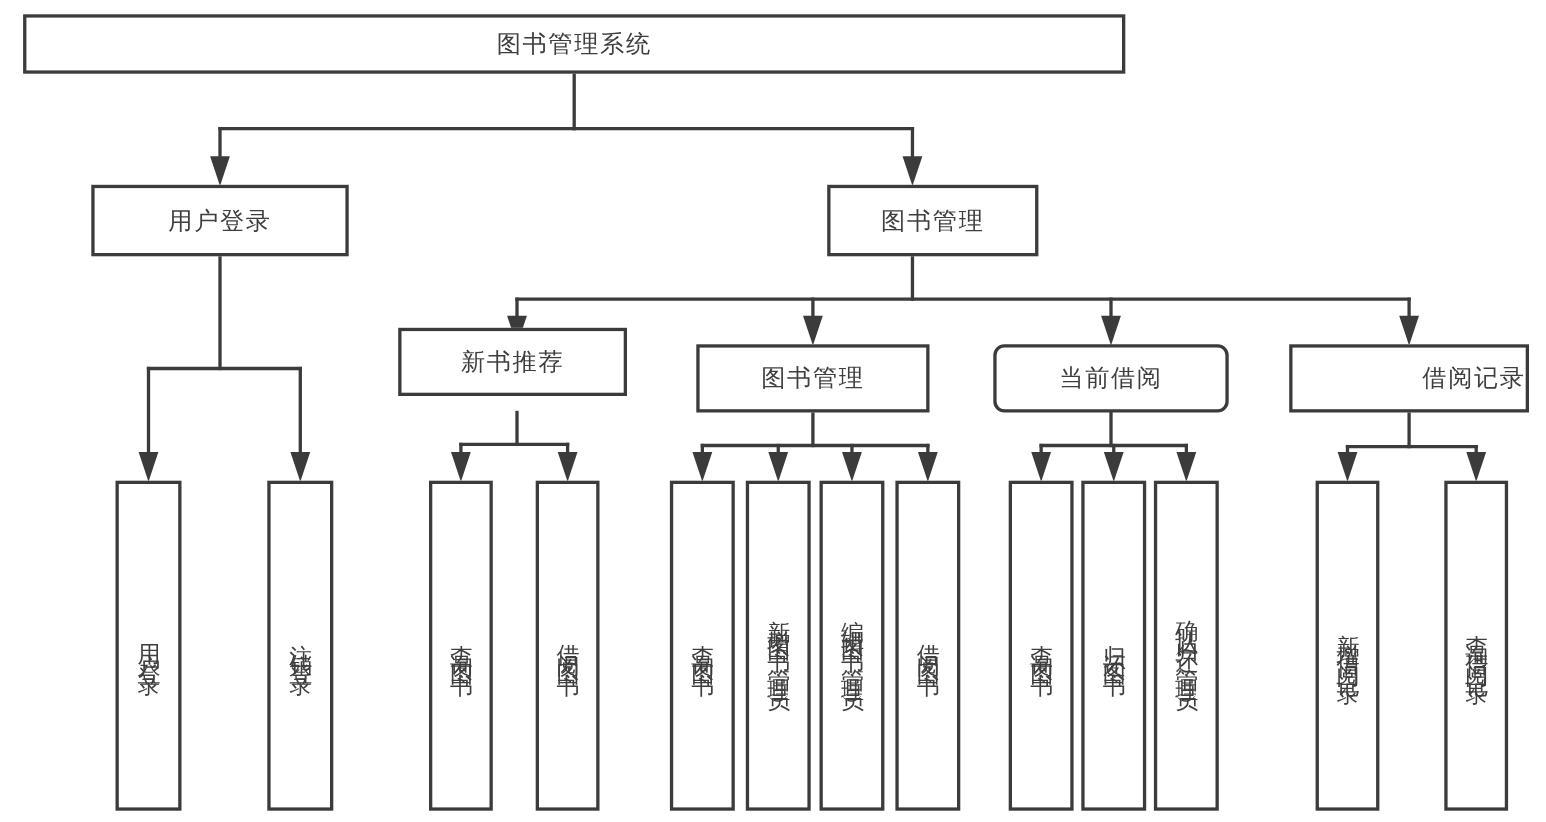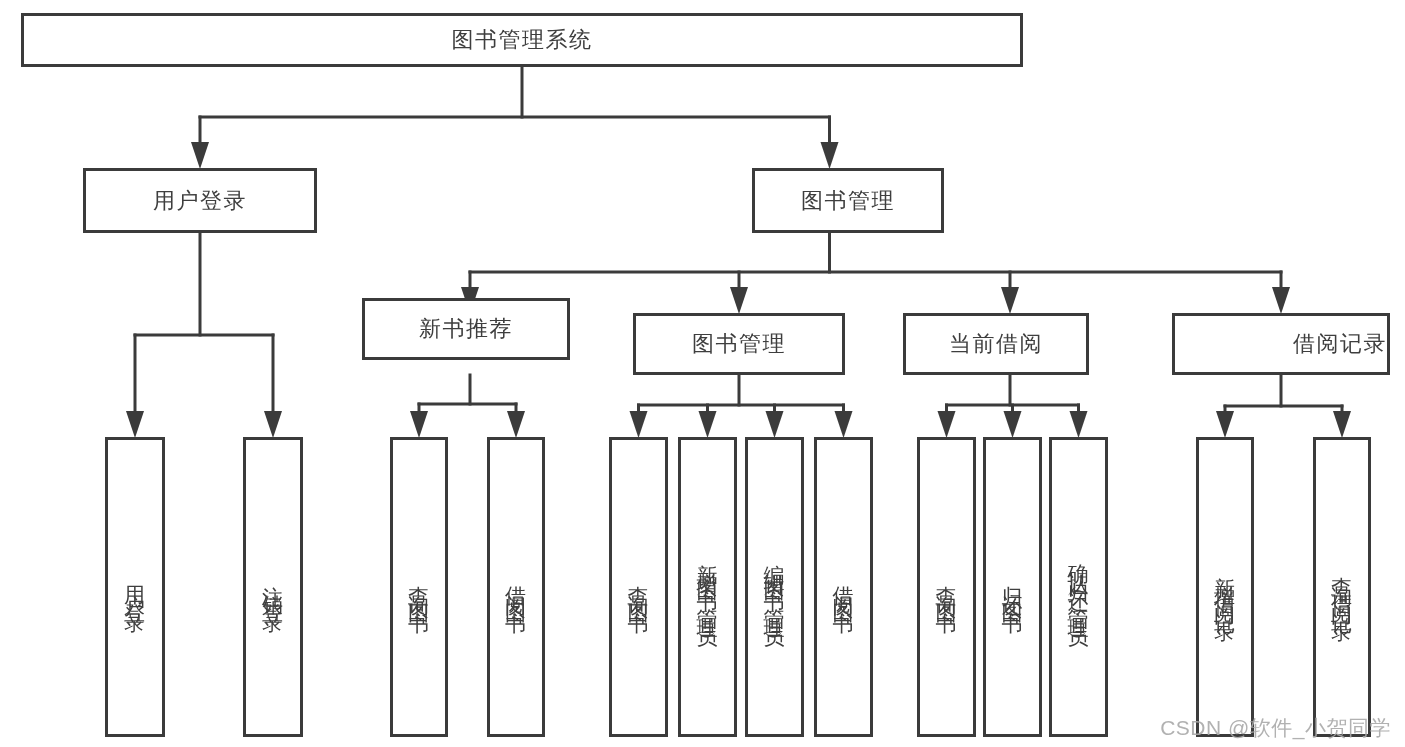--- a/index.html
+++ b/index.html
@@ -121,21 +121,21 @@
       </div>
       <div class="node horiz" style="left: 752px; top: 168px; width: 192px; height: 65px; text-align: center;">
         <span class="lbl">图书管理</span>
       </div>
       <div class="node horiz" style="left: 362px; top: 298px; width: 208px; height: 62px;">
         <span class="lbl">新书推荐</span>
       </div>
       <div class="node horiz" style="left: 633px; top: 313px; width: 212px; height: 62px;">
         <span class="lbl">图书管理</span>
       </div>
-      <div class="node horiz" style="left: 903px; top: 313px; width: 186px; height: 62px;">
+      <div class="node horiz" style="left: 903px; top: 313px; width: 214px; height: 62px; border-radius: 10px;">
         <span class="lbl">当前借阅</span>
       </div>
       <div class="node horiz" style="left: 1172px; top: 313px; width: 218px; height: 62px; justify-content: flex-end;">
         <span class="lbl">借阅记录</span>
       </div>
       <div class="node vert" style="left: 105px; top: 437px; width: 60px; height: 300px;">
         <span class="lbl">用户登录</span>
       </div>
       <div class="node vert" style="left: 243px; top: 437px; width: 60px; height: 300px;">
         <span class="lbl">注销登录</span>
@@ -167,14 +167,13 @@
       <div class="node vert" style="left: 1049px; top: 437px; width: 59px; height: 300px;">
         <span class="lbl">确认归还（管理员）</span>
       </div>
       <div class="node vert" style="left: 1196px; top: 437px; width: 58px; height: 300px;">
         <span class="lbl">新增借阅记录</span>
       </div>
       <div class="node vert" style="left: 1313px; top: 437px; width: 58px; height: 300px;">
         <span class="lbl">查询借阅记录</span>
       </div>
     </div>
-  <div id="watermark">CSDN @软件_小贺同学</div>
 </div>
 
 </body></html>

